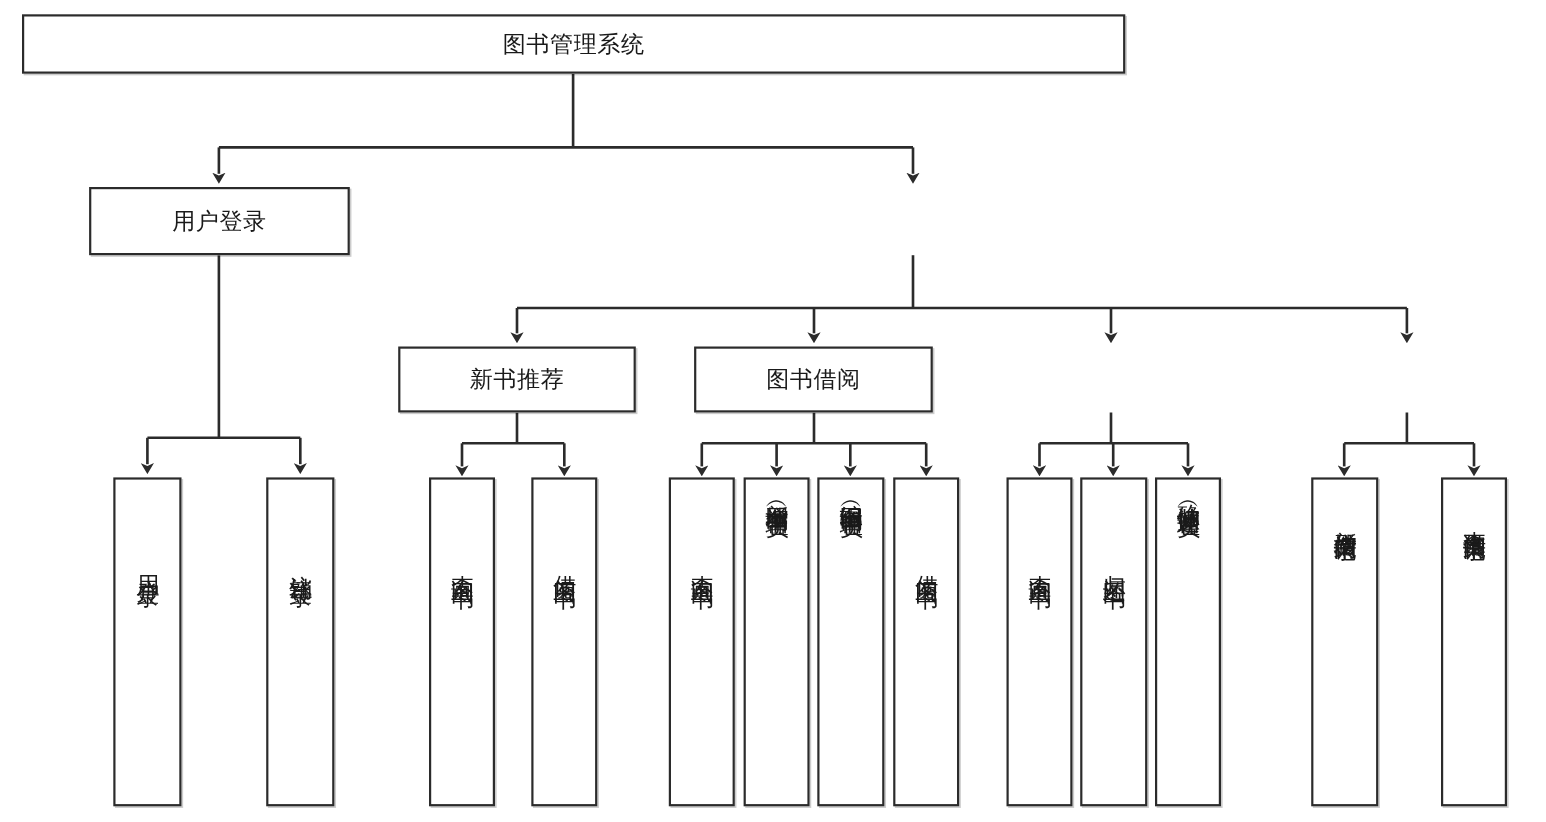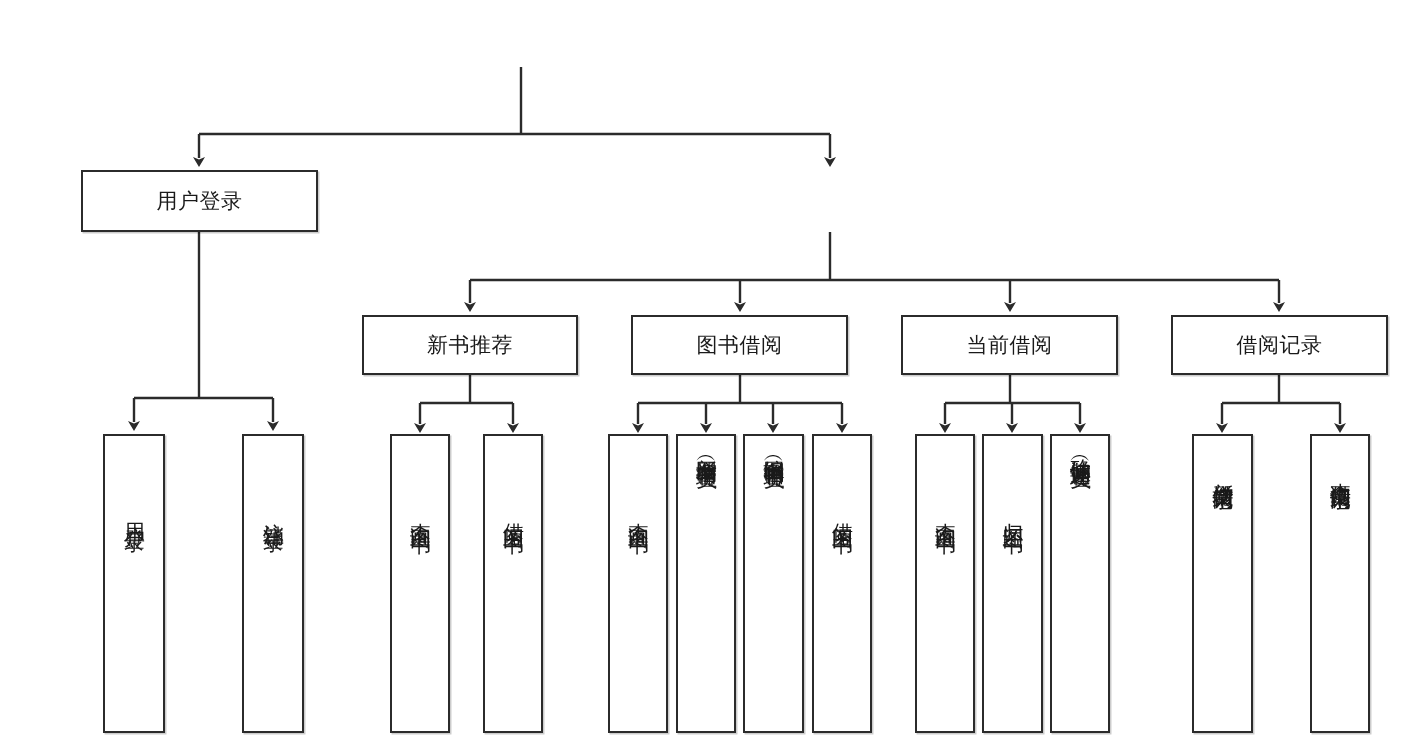--- a/index.html
+++ b/index.html
@@ -69,36 +69,33 @@
       <path d="M1012,403 L1012,424" marker-end="url(#arrow)"></path>
       <path d="M1080,403 L1080,424" marker-end="url(#arrow)"></path>
 
       <path d="M1279,375 L1279,403"></path>
       <path d="M1222,403 L1340,403"></path>
       <path d="M1222,403 L1222,424" marker-end="url(#arrow)"></path>
       <path d="M1340,403 L1340,424" marker-end="url(#arrow)"></path>
     </g>
   </svg>
 
+  <div class="node horiz" style="left:20px;top:13px;width:1003px;height:54px;">
+    <span class="lbl">图书管理系统</span>
+  </div>
 
   <div class="node horiz" style="left:81px;top:170px;width:237px;height:62px;">
     <span class="lbl">用户登录</span>
   </div>
 
   <div class="node horiz" style="left:362px;top:315px;width:216px;height:60px;">
     <span class="lbl">新书推荐</span>
   </div>
   <div class="node horiz" style="left:631px;top:315px;width:217px;height:60px;">
     <span class="lbl">图书借阅</span>
-  </div>
-  <div class="node horiz" style="left:901px;top:315px;width:217px;height:60px;">
-    <span class="lbl">当前借阅</span>
-  </div>
-  <div class="node horiz" style="left:1171px;top:315px;width:217px;height:60px;">
-    <span class="lbl">借阅记录</span>
   </div>
 
   <div class="node vert" style="left:103px;top:434px;width:62px;height:299px;padding-top:70px;">
     <span class="lbl">用户登录</span>
   </div>
   <div class="node vert" style="left:242px;top:434px;width:62px;height:299px;padding-top:70px;">
     <span class="lbl">注销登录</span>
   </div>
 
   <div class="node vert" style="left:390px;top:434px;width:60px;height:299px;padding-top:70px;">

